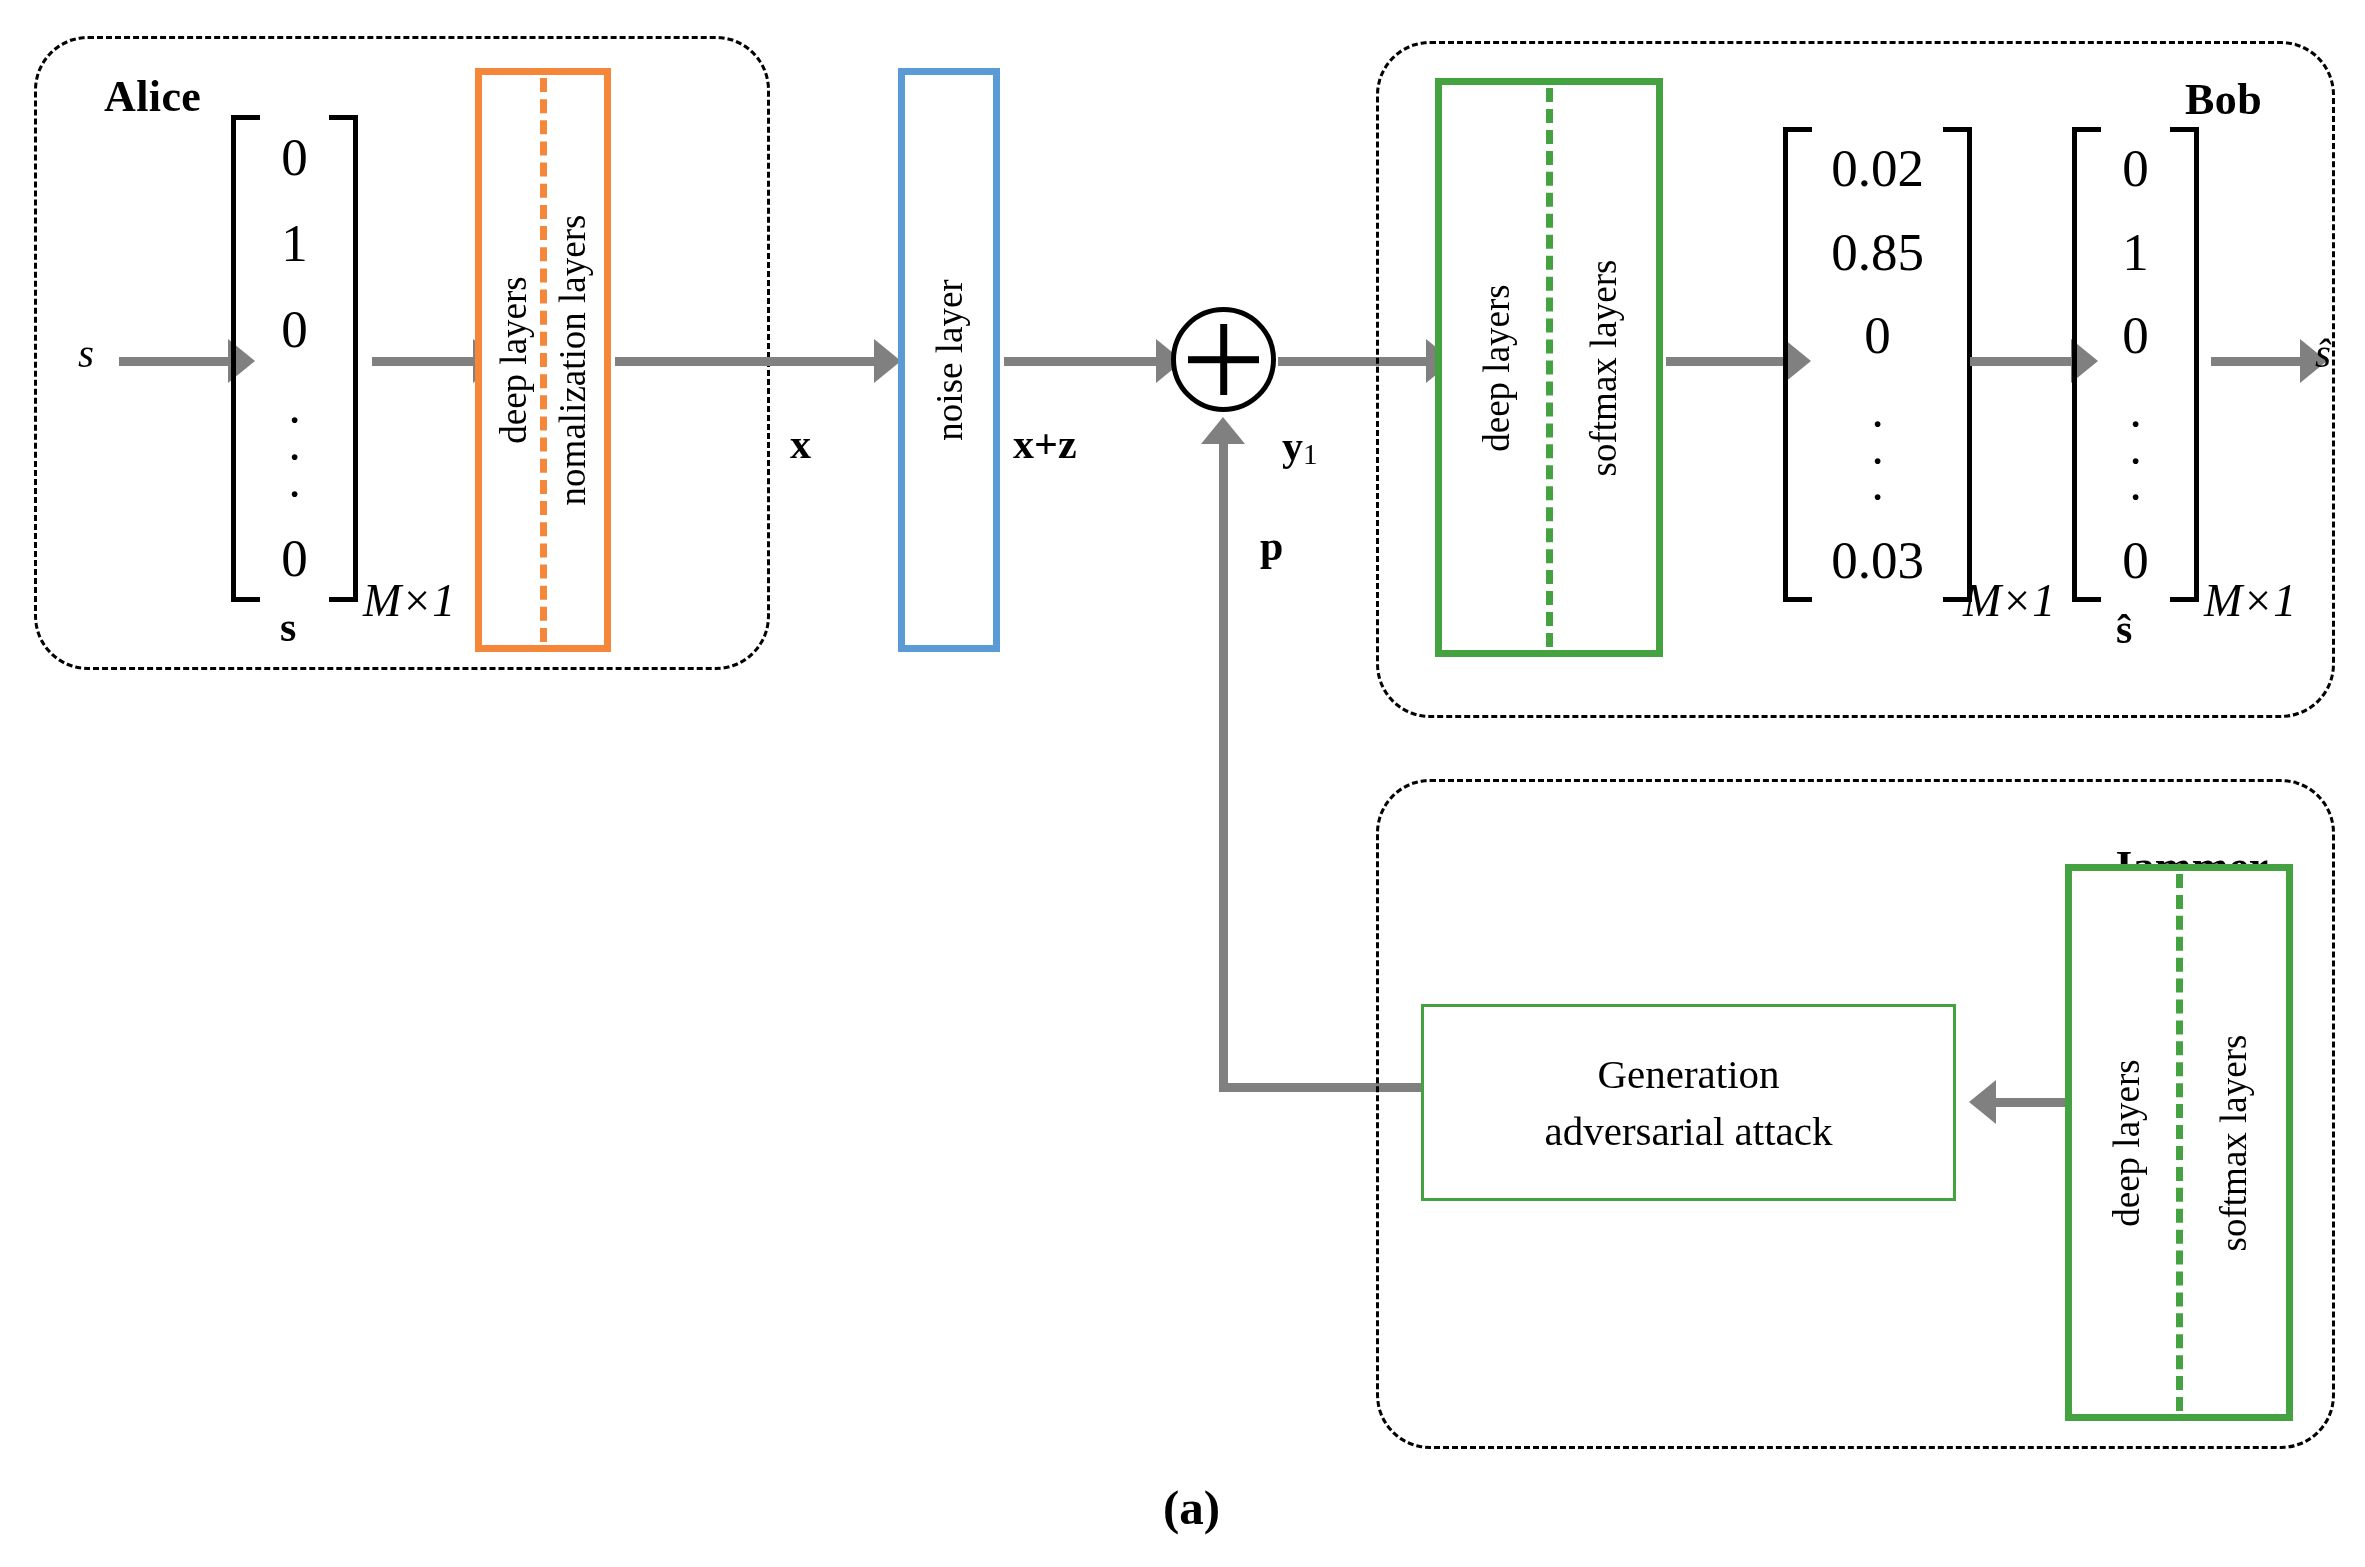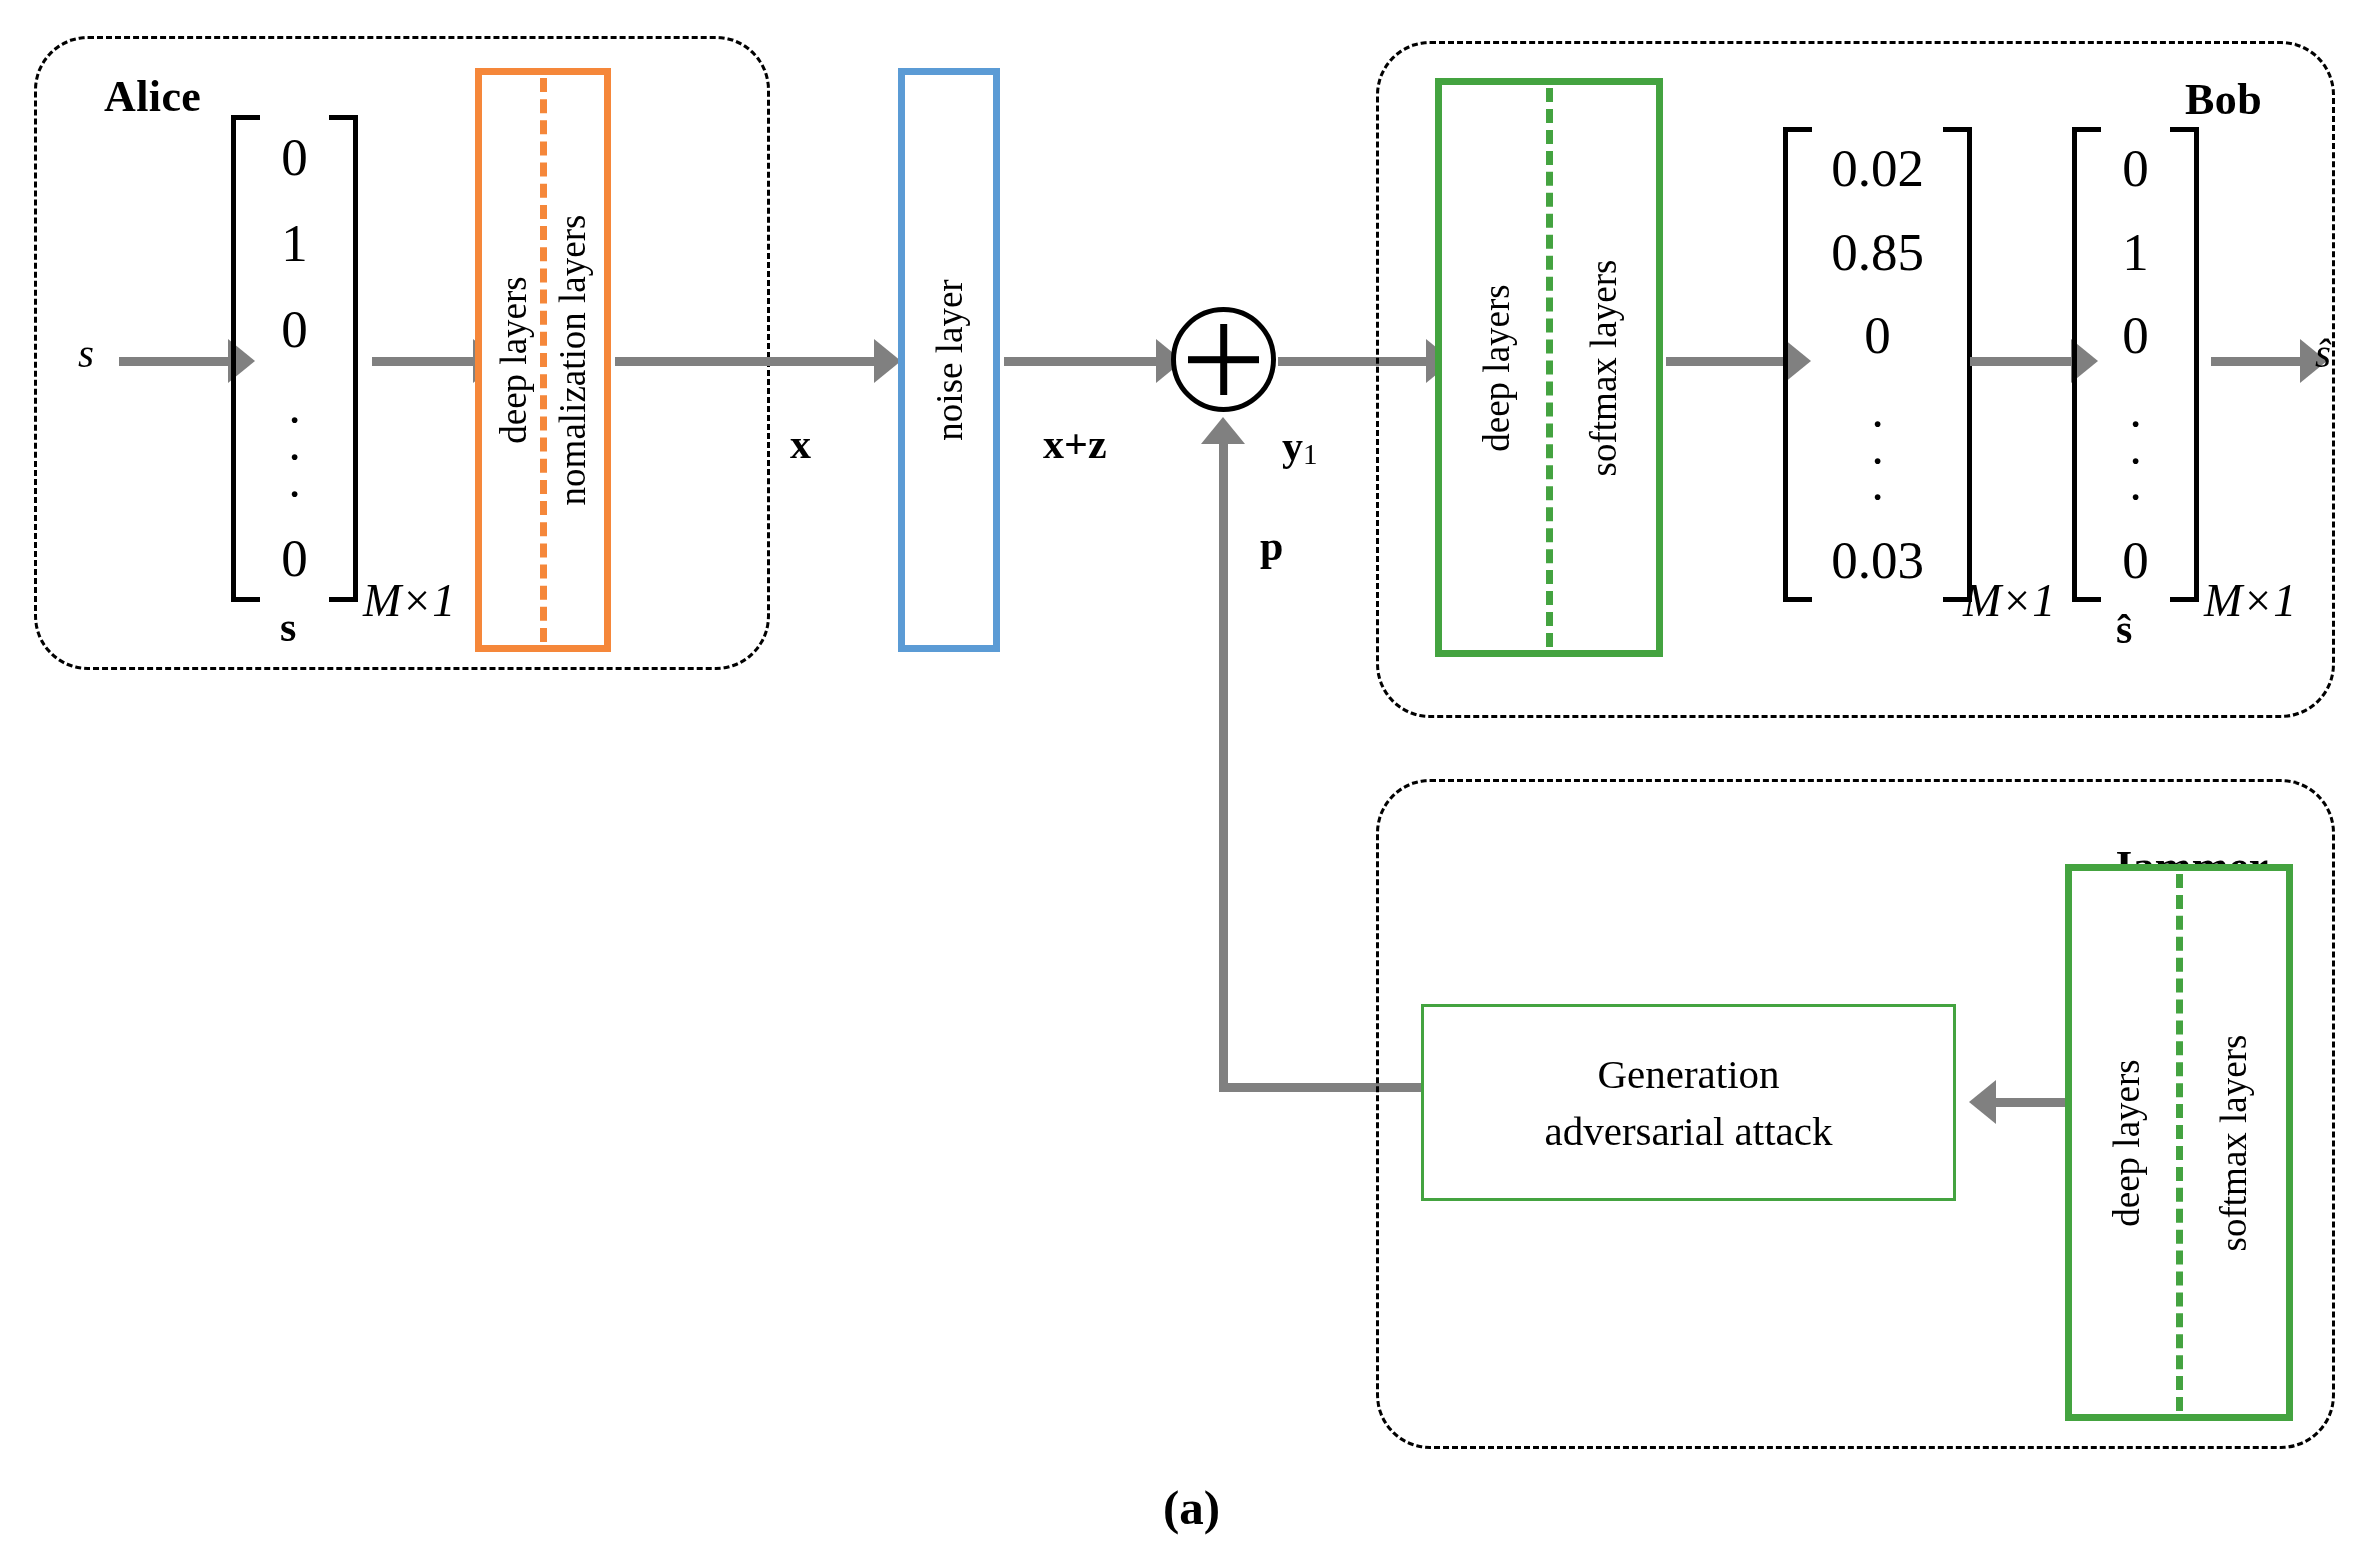--- a/index.html
+++ b/index.html
@@ -236,21 +236,21 @@
   </div>
 
   <div class="arrow-h" style="left:615px;top:357px;width:260px;"></div>
   <div class="sig" style="left:790px;top:423px;">x</div>
 
   <div class="netblock blue" style="left:898px;top:68px;width:102px;height:584px;">
     <div class="vlabel">noise layer</div>
   </div>
 
   <div class="arrow-h" style="left:1004px;top:357px;width:153px;"></div>
-  <div class="sig" style="left:1043px;top:423px;">x+z</div>
+  <div class="sig" style="left:1013px;top:423px;">x+z</div>
 
   <div class="plus" style="left:1171px;top:307px;width:105px;height:105px;"></div>
 
   <div class="arrow-h" style="left:1278px;top:357px;width:149px;"></div>
   <div class="sig" style="left:1282px;top:425px;">
     <span>y</span><span class="sub">1</span>
   </div>
 
   <div class="arrow-v" style="left:1219px;top:442px;height:645px;"></div>
   <div class="line-h" style="left:1219px;top:1083px;width:202px;"></div>

